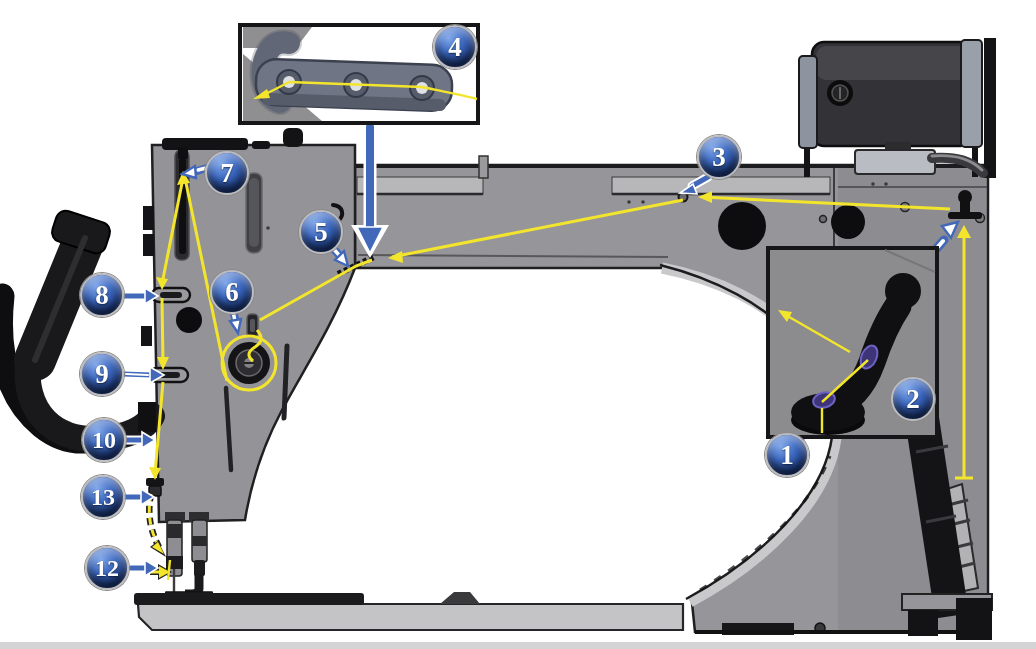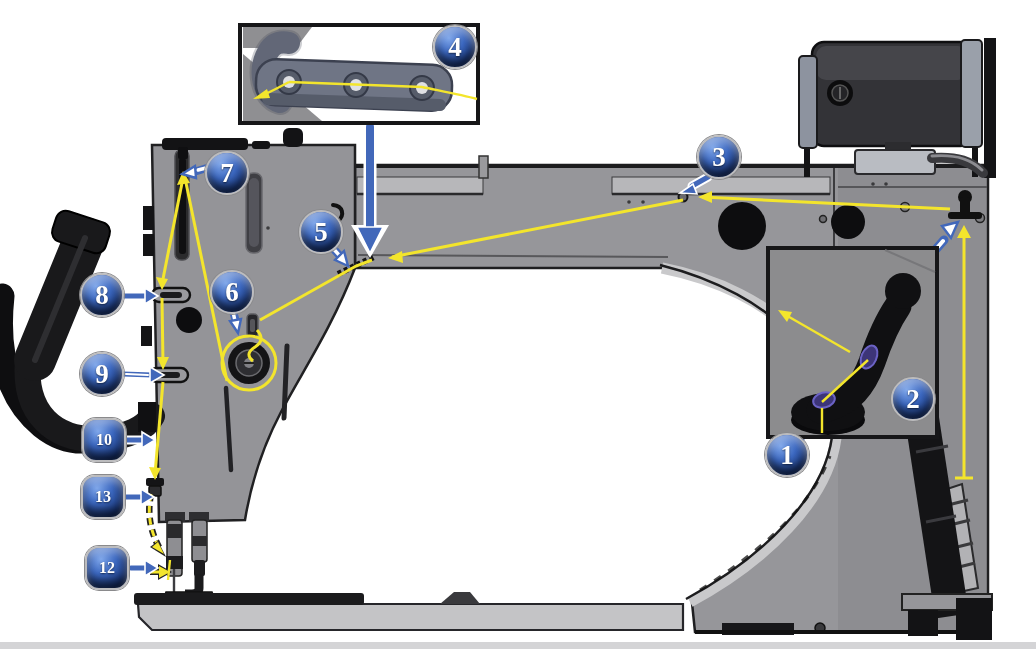--- a/index.html
+++ b/index.html
@@ -26,21 +26,21 @@
   .badge{
     position:absolute;width:44px;height:44px;border-radius:50%;
     background:radial-gradient(circle at 35% 28%, var(--badge-light) 0%, #3c68c0 38%, var(--badge-dark) 78%, #0b1d45 100%);
     border:2px solid #bcbcbe;
     box-shadow:0 0 0 1px #8a8a8c, inset 0 5px 7px rgba(255,255,255,.38), inset 0 -7px 9px rgba(0,0,0,.55);
     color:#fff;display:flex;align-items:center;justify-content:center;
     font-weight:bold;font-size:27px;line-height:1;
     text-shadow:0 1px 2px rgba(0,0,0,.6);
     box-sizing:border-box;
   }
-  .badge.two{font-size:16px;border-radius:14px;}
+  .badge.two{font-size:24px;}
 </style>
 </head>
 <body>
 
 <div class="stage">
 
 <svg width="1036" height="649" viewBox="0 0 1036 649">
 
   <rect x="0" y="642" width="1036" height="7" fill="#d4d4d6"></rect>
 

